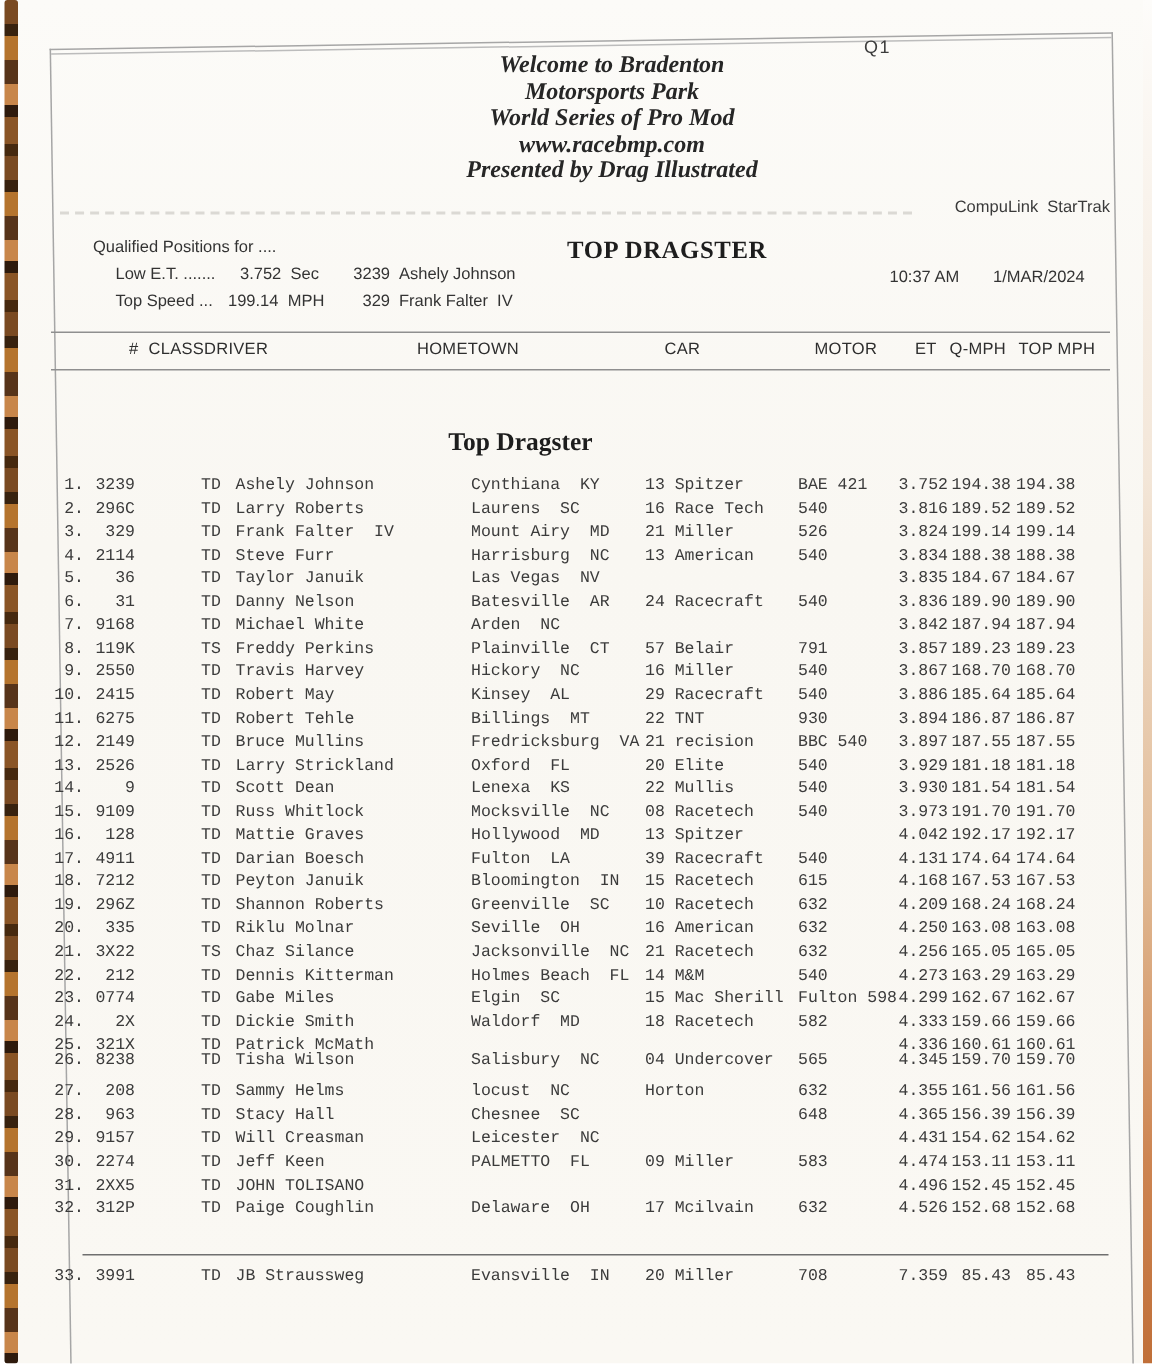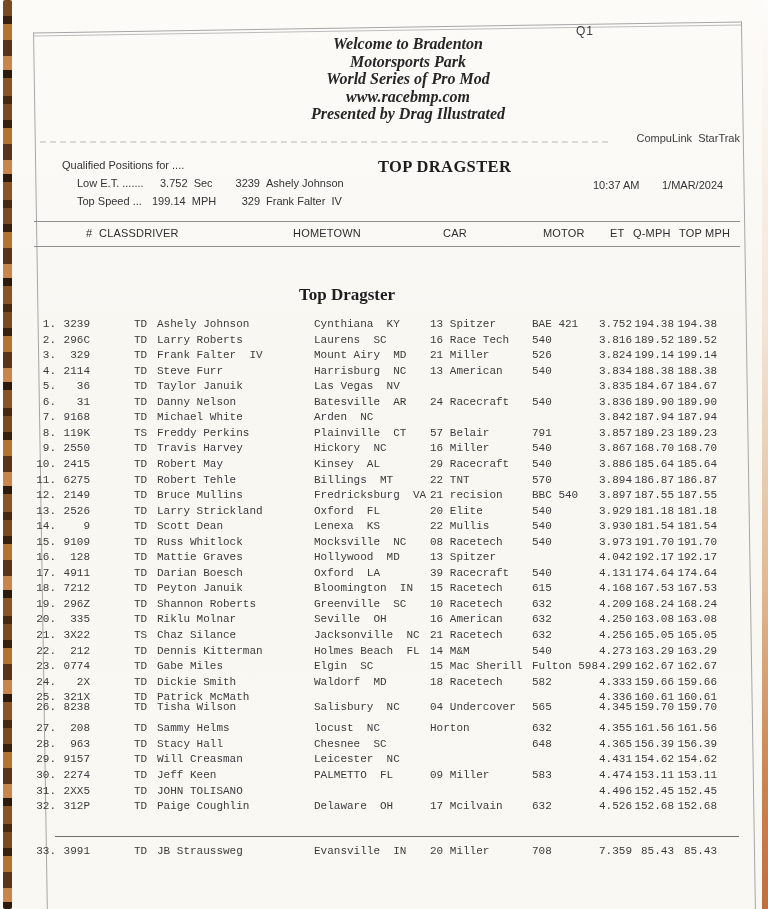--- a/index.html
+++ b/index.html
@@ -64,21 +64,21 @@
   }
   .time{left:593px;top:179px;}
   .date{left:662px;top:179px;}
   .rule{left:34px;width:706px;height:0;border-top:1px solid #8f8f8f;}
   .rule1{top:221px;}
   .rule2{top:246px;}
   .colheads span{
     position:absolute;top:227px;font-size:11px;color:#2e2e2e;
     letter-spacing:.2px;white-space:nowrap;
   }
-  .h0{left:86px;}.h1{left:99px;}.h2{left:136px;}.h3{left:293px;}.h4{left:443px;}
+  .h0{left:86px;}.h1{left:99px;}.h2{left:136px;}.h3{left:278px;}.h4{left:443px;}
   .h5{left:543px;}.h6{left:610px;}.h7{left:633px;}.h8{left:679px;}
   .section-title{
     left:347px;top:285px;transform:translateX(-50%);
     font-family:"Liberation Serif",serif;font-weight:700;font-size:17px;color:#1d1d1d;white-space:nowrap;
   }
   .results{position:absolute;left:0;top:318px;width:768px;}
   .trow{position:absolute;left:0;width:768px;height:15px;}
   .c{
     position:absolute;top:0;
     font-family:"Liberation Mono",monospace;font-size:11px;color:#3b3b3b;white-space:pre;
@@ -267,21 +267,21 @@
       <span class="c c-qmph">185.64</span>
       <span class="c c-top">185.64</span>
     </div>
     <div class="trow" style="top: 155.5px;">
       <span class="c c-rank">11.</span>
       <span class="c c-num">6275</span>
       <span class="c c-class">TD</span>
       <span class="c c-driver">Robert Tehle</span>
       <span class="c c-home">Billings  MT</span>
       <span class="c c-car">22 TNT</span>
-      <span class="c c-motor">570</span>
+      <span class="c c-motor">930</span>
       <span class="c c-et">3.894</span>
       <span class="c c-qmph">186.87</span>
       <span class="c c-top">186.87</span>
     </div>
     <div class="trow" style="top: 171.05px;">
       <span class="c c-rank">12.</span>
       <span class="c c-num">2149</span>
       <span class="c c-class">TD</span>
       <span class="c c-driver">Bruce Mullins</span>
       <span class="c c-home">Fredricksburg  VA</span>
@@ -337,21 +337,21 @@
       <span class="c c-motor"></span>
       <span class="c c-et">4.042</span>
       <span class="c c-qmph">192.17</span>
       <span class="c c-top">192.17</span>
     </div>
     <div class="trow" style="top: 248.8px;">
       <span class="c c-rank">17.</span>
       <span class="c c-num">4911</span>
       <span class="c c-class">TD</span>
       <span class="c c-driver">Darian Boesch</span>
-      <span class="c c-home">Oxford  LA</span>
+      <span class="c c-home">Fulton  LA</span>
       <span class="c c-car">39 Racecraft</span>
       <span class="c c-motor">540</span>
       <span class="c c-et">4.131</span>
       <span class="c c-qmph">174.64</span>
       <span class="c c-top">174.64</span>
     </div>
     <div class="trow" style="top: 264.35px;">
       <span class="c c-rank">18.</span>
       <span class="c c-num">7212</span>
       <span class="c c-class">TD</span>

